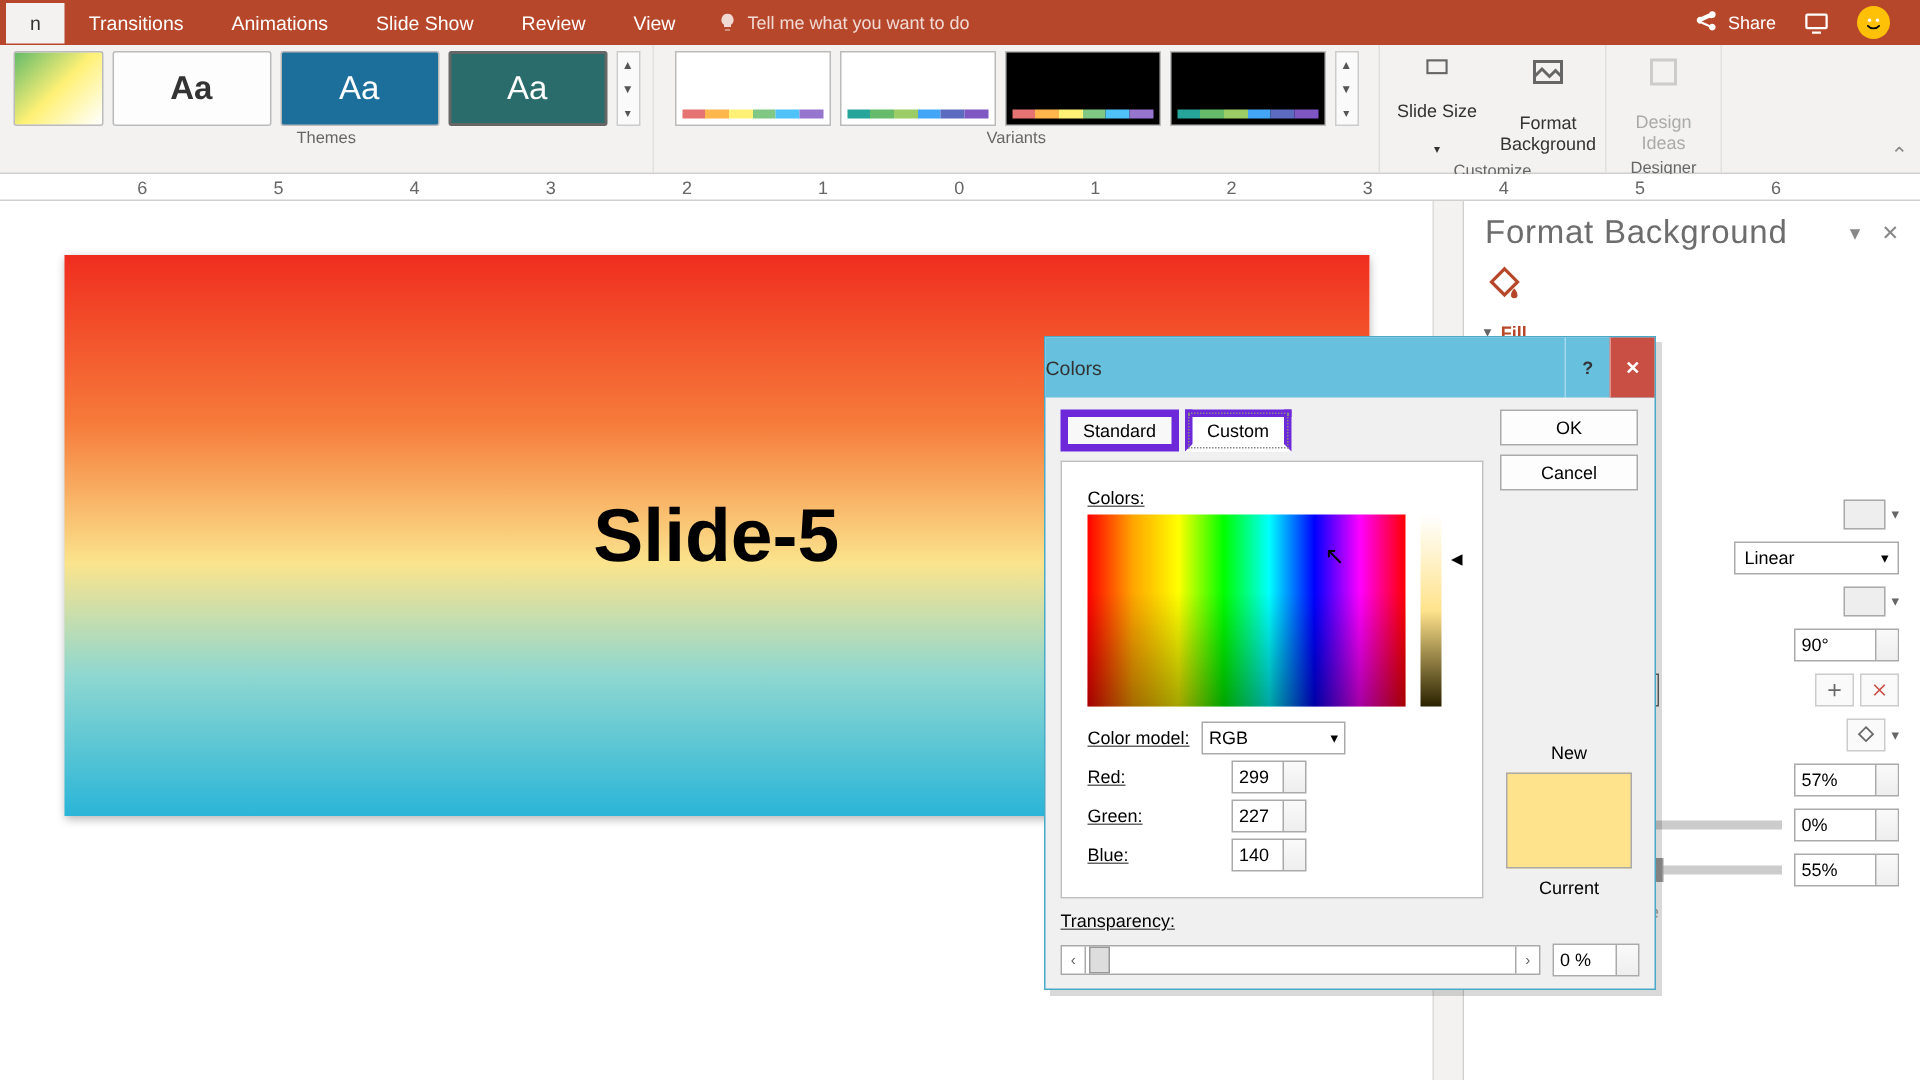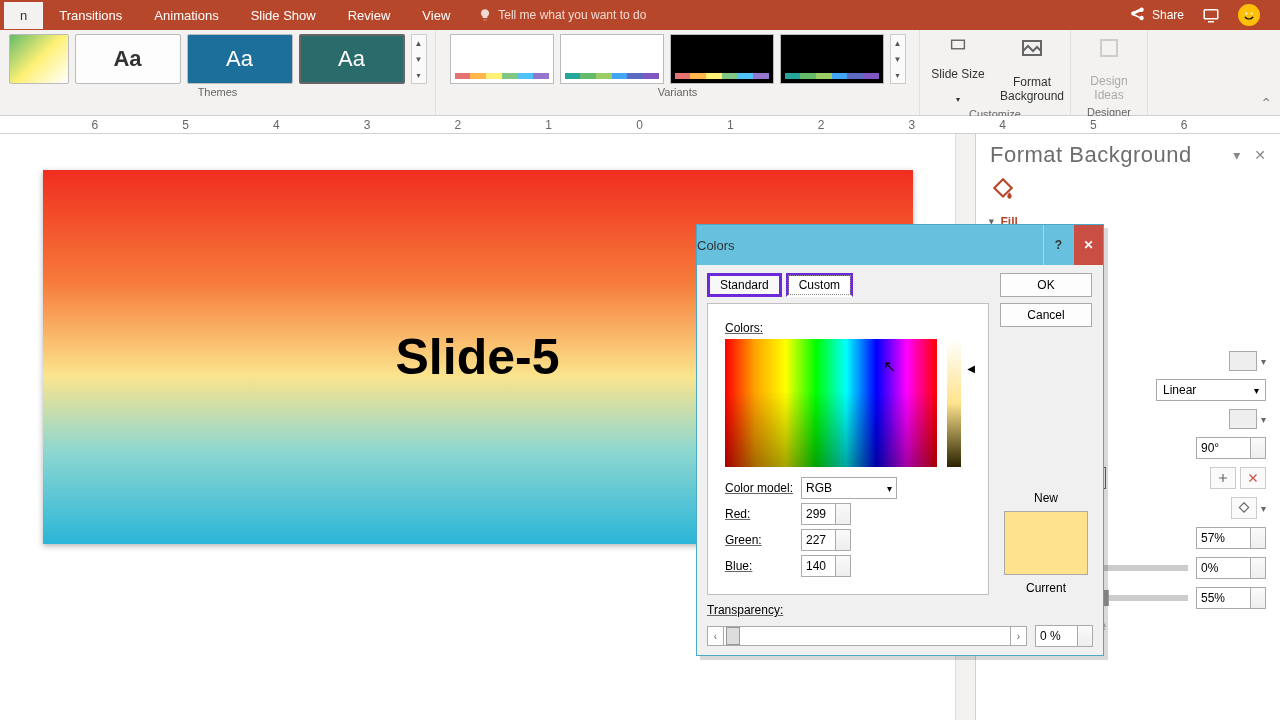--- a/index.html
+++ b/index.html
@@ -53,21 +53,21 @@
 .scrollbar-v .thumb{position:absolute; left:2px; right:2px; top:340px; height:30px; background:#c0c0c0; border-radius:2px;}
 
 
 .pane { width:305px; border-left:1px solid #d0d0d0; background:#fff; display:flex; flex-direction:column; padding:8px 14px 0 14px; overflow:hidden; position:relative;}
 .pane-title-row{display:flex; align-items:center; justify-content:space-between;}
 .pane-title{ font-size:22px; color:#6d6d6d; letter-spacing:.5px;}
 .pane-title-row .ctrls{display:flex; gap:14px; color:#888;}
 .pane-title-row .ctrls span{cursor:pointer; font-size:14px;}
 .pane-icon{ margin:8px 0 10px 0; }
 .pane-icon svg{ width:26px; height:26px; }
-.section-h{ color:#b7472a; font-size:12px; font-weight:600; display:flex; align-items:center; gap:6px; margin-bottom:20px;text-align:center;}
+.section-h{ color:#b7472a; font-size:12px; font-weight:600; display:flex; align-items:center; gap:6px; margin-bottom:2px;text-align:center;}
 .section-h::before{content:"▸"; font-size:9px; color:#666; transform:rotate(90deg);}
 .opt{ display:flex; align-items:center; gap:8px; font-size:12px; color:#333; margin:3px 0; }
 .opt.disabled{color:#aaa;}
 .checkbox-sq{width:12px;height:12px;border:1px solid #888;display:inline-block;}
 .form-row{display:flex; align-items:center; justify-content:space-between; margin:4px 0;}
 .select{border:1px solid #aaa; height:22px; width:110px; display:flex; align-items:center; justify-content:space-between; padding:0 6px; background:#fff;}
 .color-swatch{width:28px;height:20px;border:1px solid #aaa;background:#eee;}
 .stops-strip{height:18px; width:112px; background:linear-gradient(90deg,#f02d1f,#f6d13a,#26aee3); border:1px solid #aaa; position:relative;}
 .stops-strip .handle{position:absolute; top:-3px; width:10px; height:22px; background:#fff; border:1px solid #666; right:-5px;}
 .icon-btn{width:26px; height:22px; border:1px solid #ccc; display:flex; align-items:center; justify-content:center; background:#fafafa;}
@@ -80,32 +80,32 @@
 .dlg-titlebar .title{ font-size:13px; color:#333;}
 .dlg-titlebar .btns{position:absolute; right:0; top:0; height:100%; display:flex;}
 .dlg-titlebar .btns .b{width:30px; display:flex; align-items:center; justify-content:center; font-weight:bold; color:#333; border-left:1px solid rgba(255,255,255,.4);}
 .dlg-titlebar .btns .b.close{background:#c94f44; color:#fff;}
 .dlg-body{ padding:8px 10px;}
 .dlg-row{display:flex; gap:10px;}
 .dlg-left{flex:1;}
 .dlg-right{width:94px; display:flex; flex-direction:column; align-items:center; gap:6px;}
 .dlg-btn{ width:92px; height:24px; border:1px solid #aaa; background:#fdfdfd; display:flex; align-items:center; justify-content:center;}
 .tabs{display:flex; gap:4px; margin-bottom:6px;}
-.tab-btn{border:3px solid #6d28d9; padding:2px 10px; background:#f8f8f8;}
+.tab-btn{border:5px solid #6d28d9; padding:2px 10px; background:#f8f8f8;}
 .tab-btn.active{background:#fff; border-bottom-color:#fff; outline:1px dotted #888; outline-offset:-3px;}
 .frame{border:1px solid #c0c0c0; background:#fff; padding:17px; position:relative;}
 .label-u{ text-decoration: underline; text-decoration-color:#666; }
 .spectrum{ width:212px; height:128px; background:linear-gradient(to right,red,orange,yellow,lime,cyan,blue,magenta,red), linear-gradient(to bottom, rgba(0,0,0,0) 0%, rgba(0,0,0,0) 40%, rgba(90,90,90,.55) 100%); background-blend-mode: multiply; position:relative; cursor:crosshair;}
 .spectrum .cursor{position:absolute; top:18px; left:158px; font-size:16px; color:#000;}
 .lum-strip{ width:14px; height:128px; background:linear-gradient(#fff,#ffe38c,#2a2200); position:relative;}
 .lum-ptr{position:absolute; right:-14px; top:24px; font-size:10px; color:#000;}
 .cm-row{display:flex; align-items:center; gap:8px; margin-top:10px;}
 .cm-row label{}
 .dlg-select{border:1px solid #aaa; height:22px; width:96px; display:flex; align-items:center; justify-content:space-between; padding:0 4px; background:#fff;}
-.rgb-row{display:flex; align-items:center; justify-content:flex-start; gap:4px; margin-top:4px;}
+.rgb-row{display:flex; align-items:center; justify-content:flex-start; gap:24px; margin-top:4px;}
 .rgb-row label{width:72px;}
 .rgb-row .spin{width:50px;}
 .preview{ width:84px; height:64px; background:#ffe38c; border:1px solid #aaa;}
 .transp{display:flex; align-items:center; gap:8px; margin-top:8px;}
 .range-box{ flex:1; height:20px; border:1px solid #aaa; background:#fff; position:relative; display:flex;}
 .range-box .cap{width:16px; border-right:1px solid #aaa; display:flex; align-items:center; justify-content:center; font-size:10px; color:#666;}
 .range-box .cap:last-child{border-right:none;border-left:1px solid #aaa;}
 .range-box .track{flex:1; display:flex; align-items:center;}
 .range-box .thumb{width:14px;height:18px;background:#ddd;border:1px solid #999; margin-left:2px;}
 </style>

